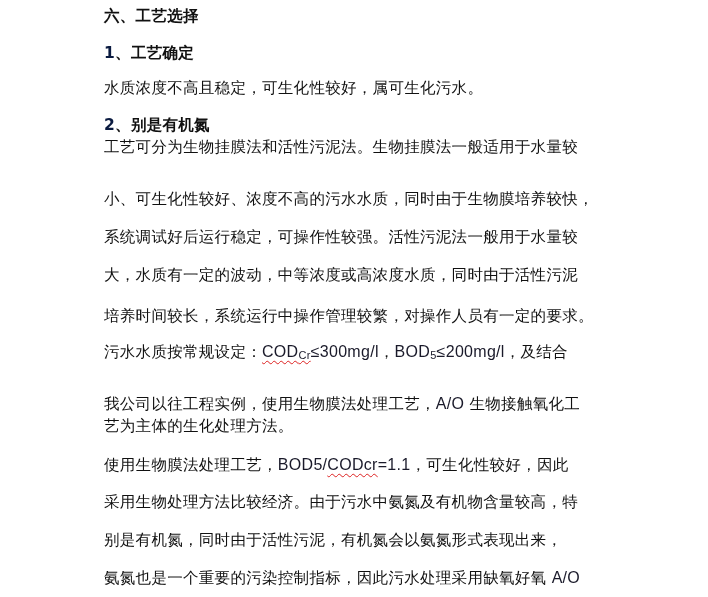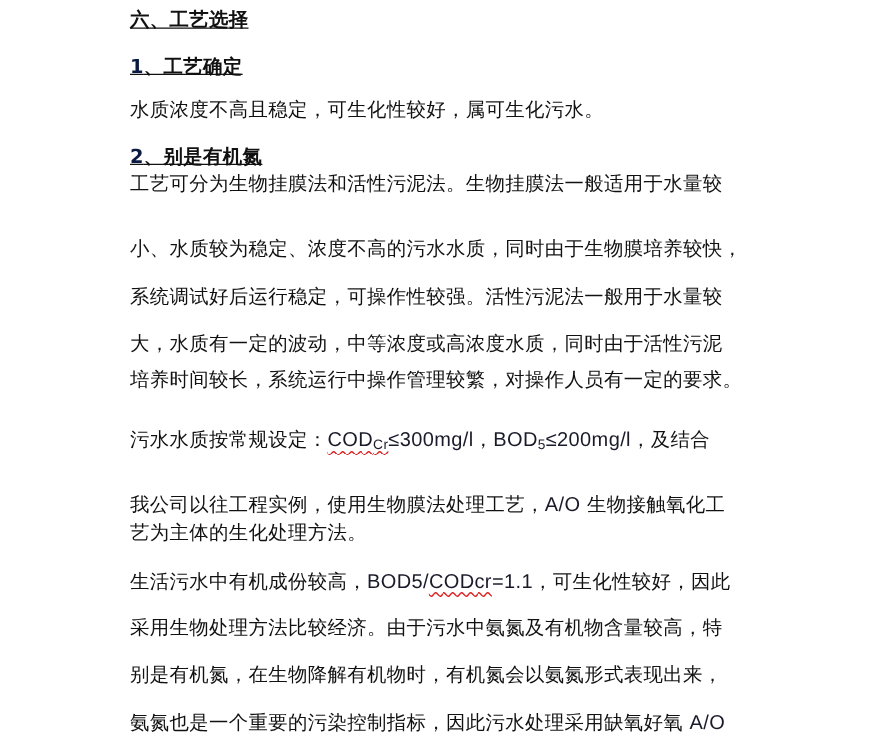--- a/index.html
+++ b/index.html
@@ -1,20 +1,20 @@
 <!DOCTYPE html>
 <html><head>
 <meta charset="utf-8">
 <style>
   html, body { margin: 0; padding: 0; background: #ffffff; }
   body { width: 708px; height: 597px; overflow: hidden; position: relative;
          font-family: "DejaVu Sans", "Liberation Sans", sans-serif; color: #111; }
   .page { position: absolute; left: 104px; top: 0; width: 504px; }
   .line { position: absolute; left: 0; white-space: nowrap; font-size: 15.5px; line-height: 20px; letter-spacing: 0.3px; }
-  .h { font-weight: bold; font-size: 15.5px; text-decoration: underline; }
+  .h { font-weight: bold; font-size: 15.5px; }
   .num { color: #0a1a40; }
   .latin { font-family: "Liberation Sans", sans-serif; font-size: 16px; color: #1a1a2a; }
   .squiggle { text-decoration: underline wavy #d22; text-decoration-thickness: 1px; text-underline-offset: 3px; }
   sub { font-size: 11px; vertical-align: -2px; }
 </style>
 </head>
 <body>
 
 <div class="page">
 
@@ -24,35 +24,35 @@
     <span class="num">1</span><span>、工艺确定</span>
   </div>
 
   <div class="line" style="top:78px">水质浓度不高且稳定，可生化性较好，属可生化污水。</div>
 
   <div class="line h" style="top:115px">
     <span class="num">2</span><span>、别是有机氮</span>
   </div>
 
   <div class="line" style="top:137px">工艺可分为生物挂膜法和活性污泥法。生物挂膜法一般适用于水量较</div>
-  <div class="line" style="top:189px">小、水质较为稳定、浓度不高的污水水质，同时由于生物膜培养较快，</div>
+  <div class="line" style="top:189px">小、可生化性较好、浓度不高的污水水质，同时由于生物膜培养较快，</div>
   <div class="line" style="top:227px">系统调试好后运行稳定，可操作性较强。活性污泥法一般用于水量较</div>
   <div class="line" style="top:265px">大，水质有一定的波动，中等浓度或高浓度水质，同时由于活性污泥</div>
-  <div class="line" style="top:294px">培养时间较长，系统运行中操作管理较繁，对操作人员有一定的要求。</div>
+  <div class="line" style="top:306px">培养时间较长，系统运行中操作管理较繁，对操作人员有一定的要求。</div>
 
   <div class="line" style="top:342px">
     <span>污水水质按常规设定：</span><span class="latin squiggle"><span>COD</span><sub>Cr</sub></span><span class="latin">≤300mg/l</span><span>，</span><span class="latin"><span>BOD</span><sub>5</sub></span><span class="latin">≤200mg/l</span><span>，及结合</span>
   </div>
   <div class="line" style="top:394px">
     <span>我公司以往工程实例，使用生物膜法处理工艺，</span><span class="latin">A/O</span><span> 生物接触氧化工</span>
   </div>
   <div class="line" style="top:416px">艺为主体的生化处理方法。</div>
 
   <div class="line" style="top:455px">
-    <span>生活污水中有机成份较高，</span><span class="latin">BOD5/</span><span class="latin squiggle">CODcr</span><span class="latin">=1.1</span><span>，可生化性较好，因此</span>
+    <span>使用生物膜法处理工艺，</span><span class="latin">BOD5/</span><span class="latin squiggle">CODcr</span><span class="latin">=1.1</span><span>，可生化性较好，因此</span>
   </div>
   <div class="line" style="top:492px">采用生物处理方法比较经济。由于污水中氨氮及有机物含量较高，特</div>
-  <div class="line" style="top:530px">别是有机氮，在生物降解有机物时，有机氮会以氨氮形式表现出来，</div>
+  <div class="line" style="top:530px">别是有机氮，同时由于活性污泥，有机氮会以氨氮形式表现出来，</div>
   <div class="line" style="top:568px">
     <span>氨氮也是一个重要的污染控制指标，因此污水处理采用缺氧好氧 </span><span class="latin">A/O</span>
   </div>
 
 </div>
 
 </body></html>

